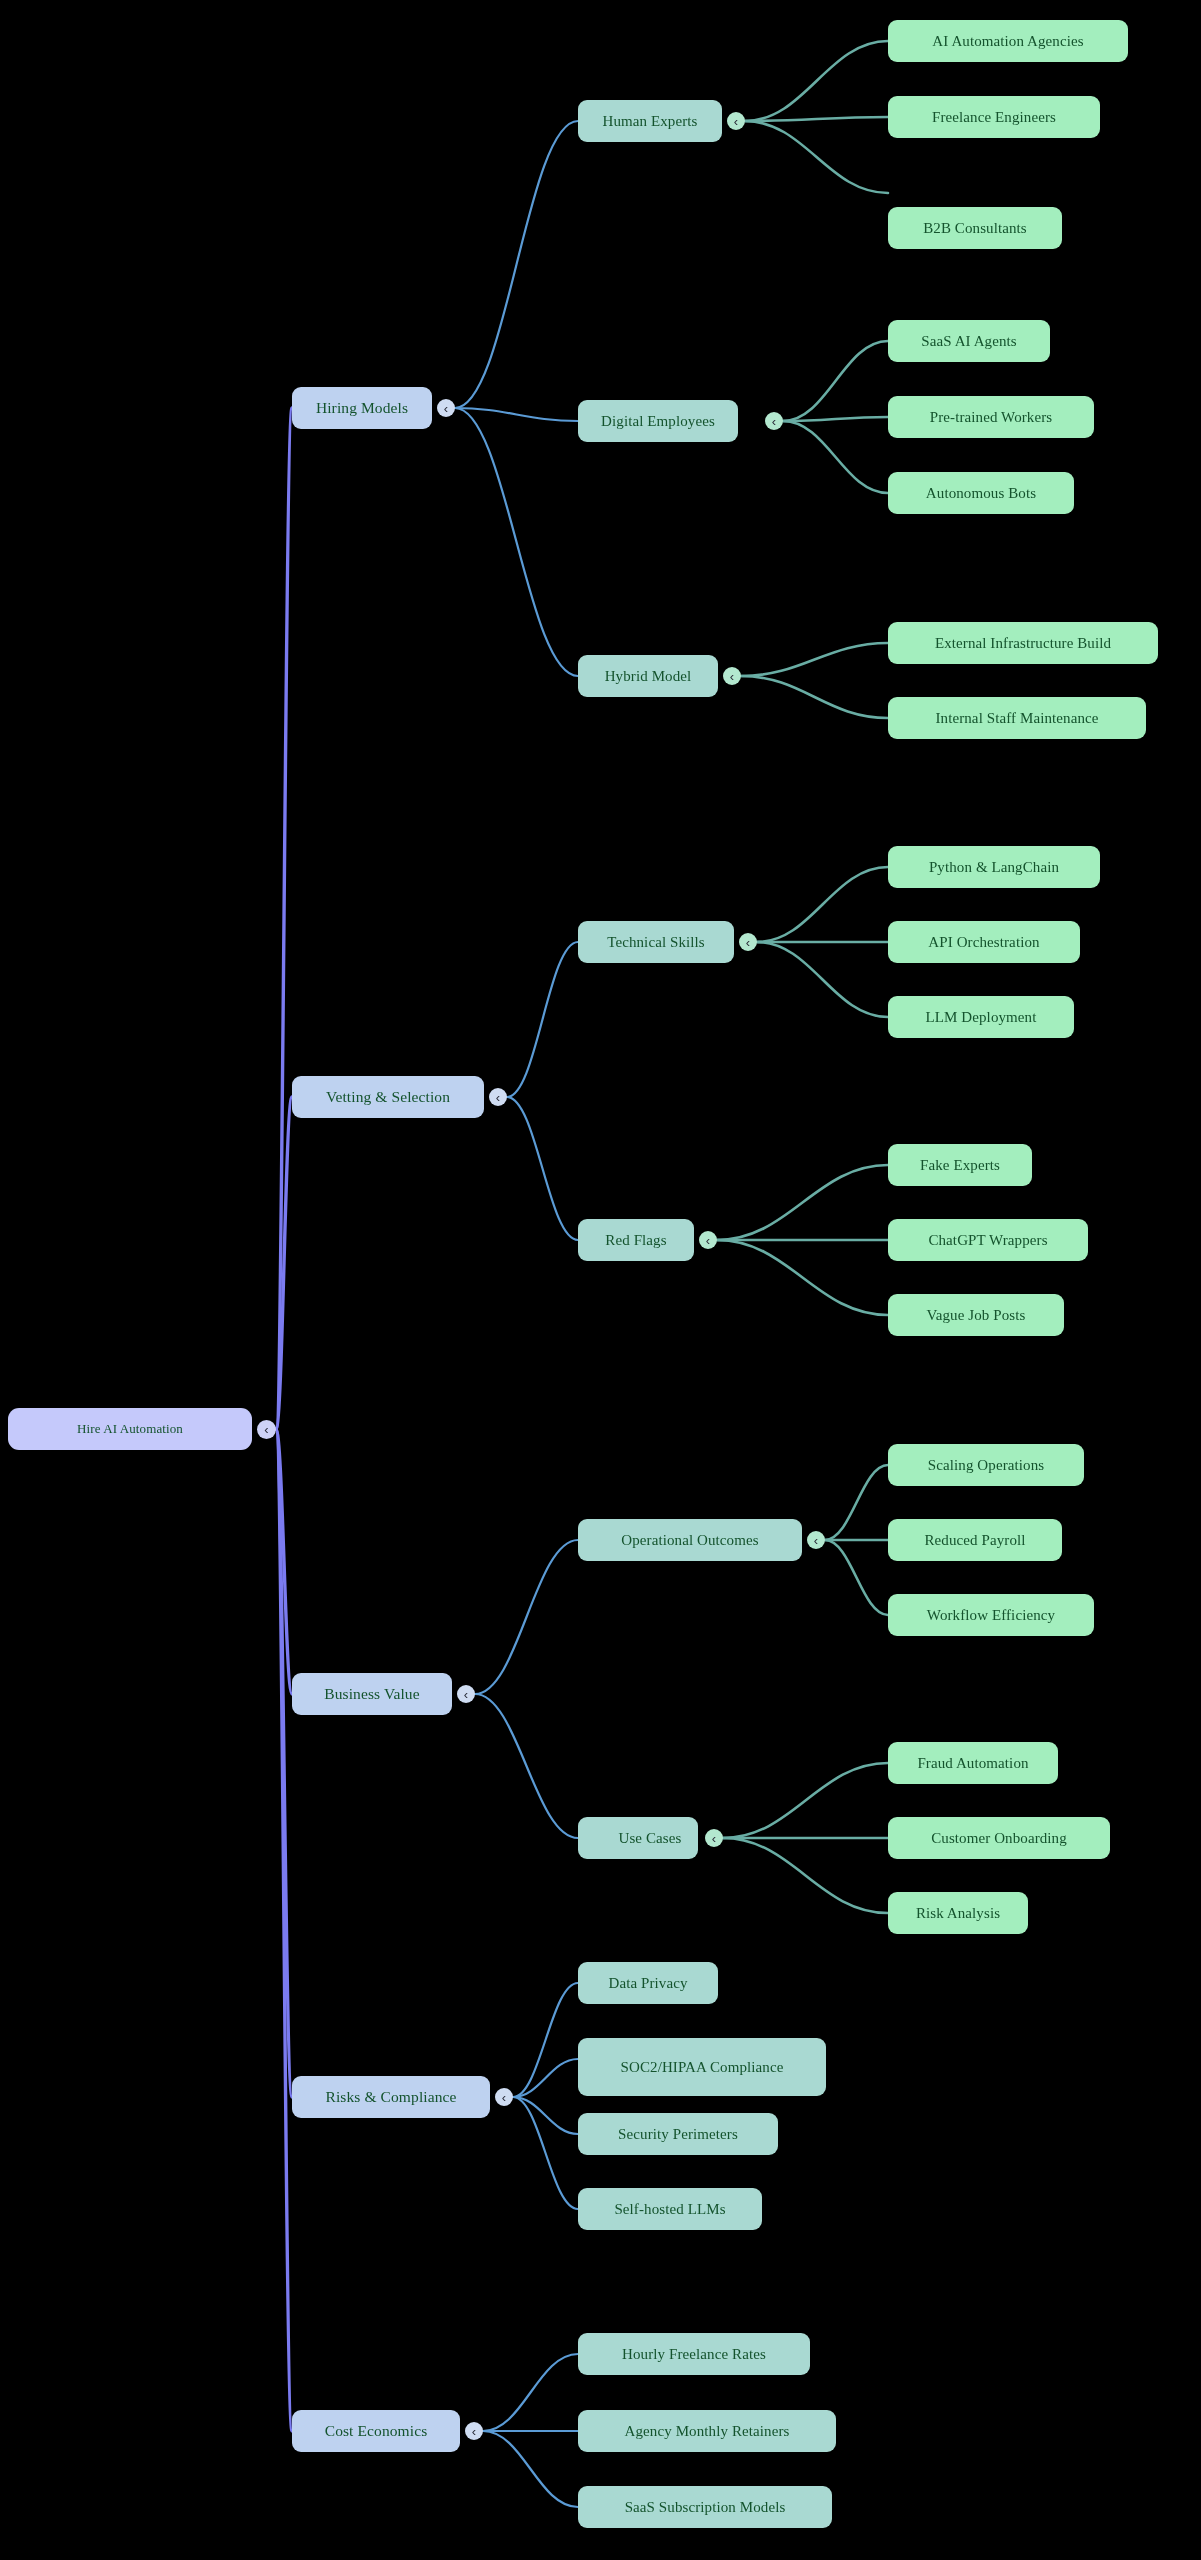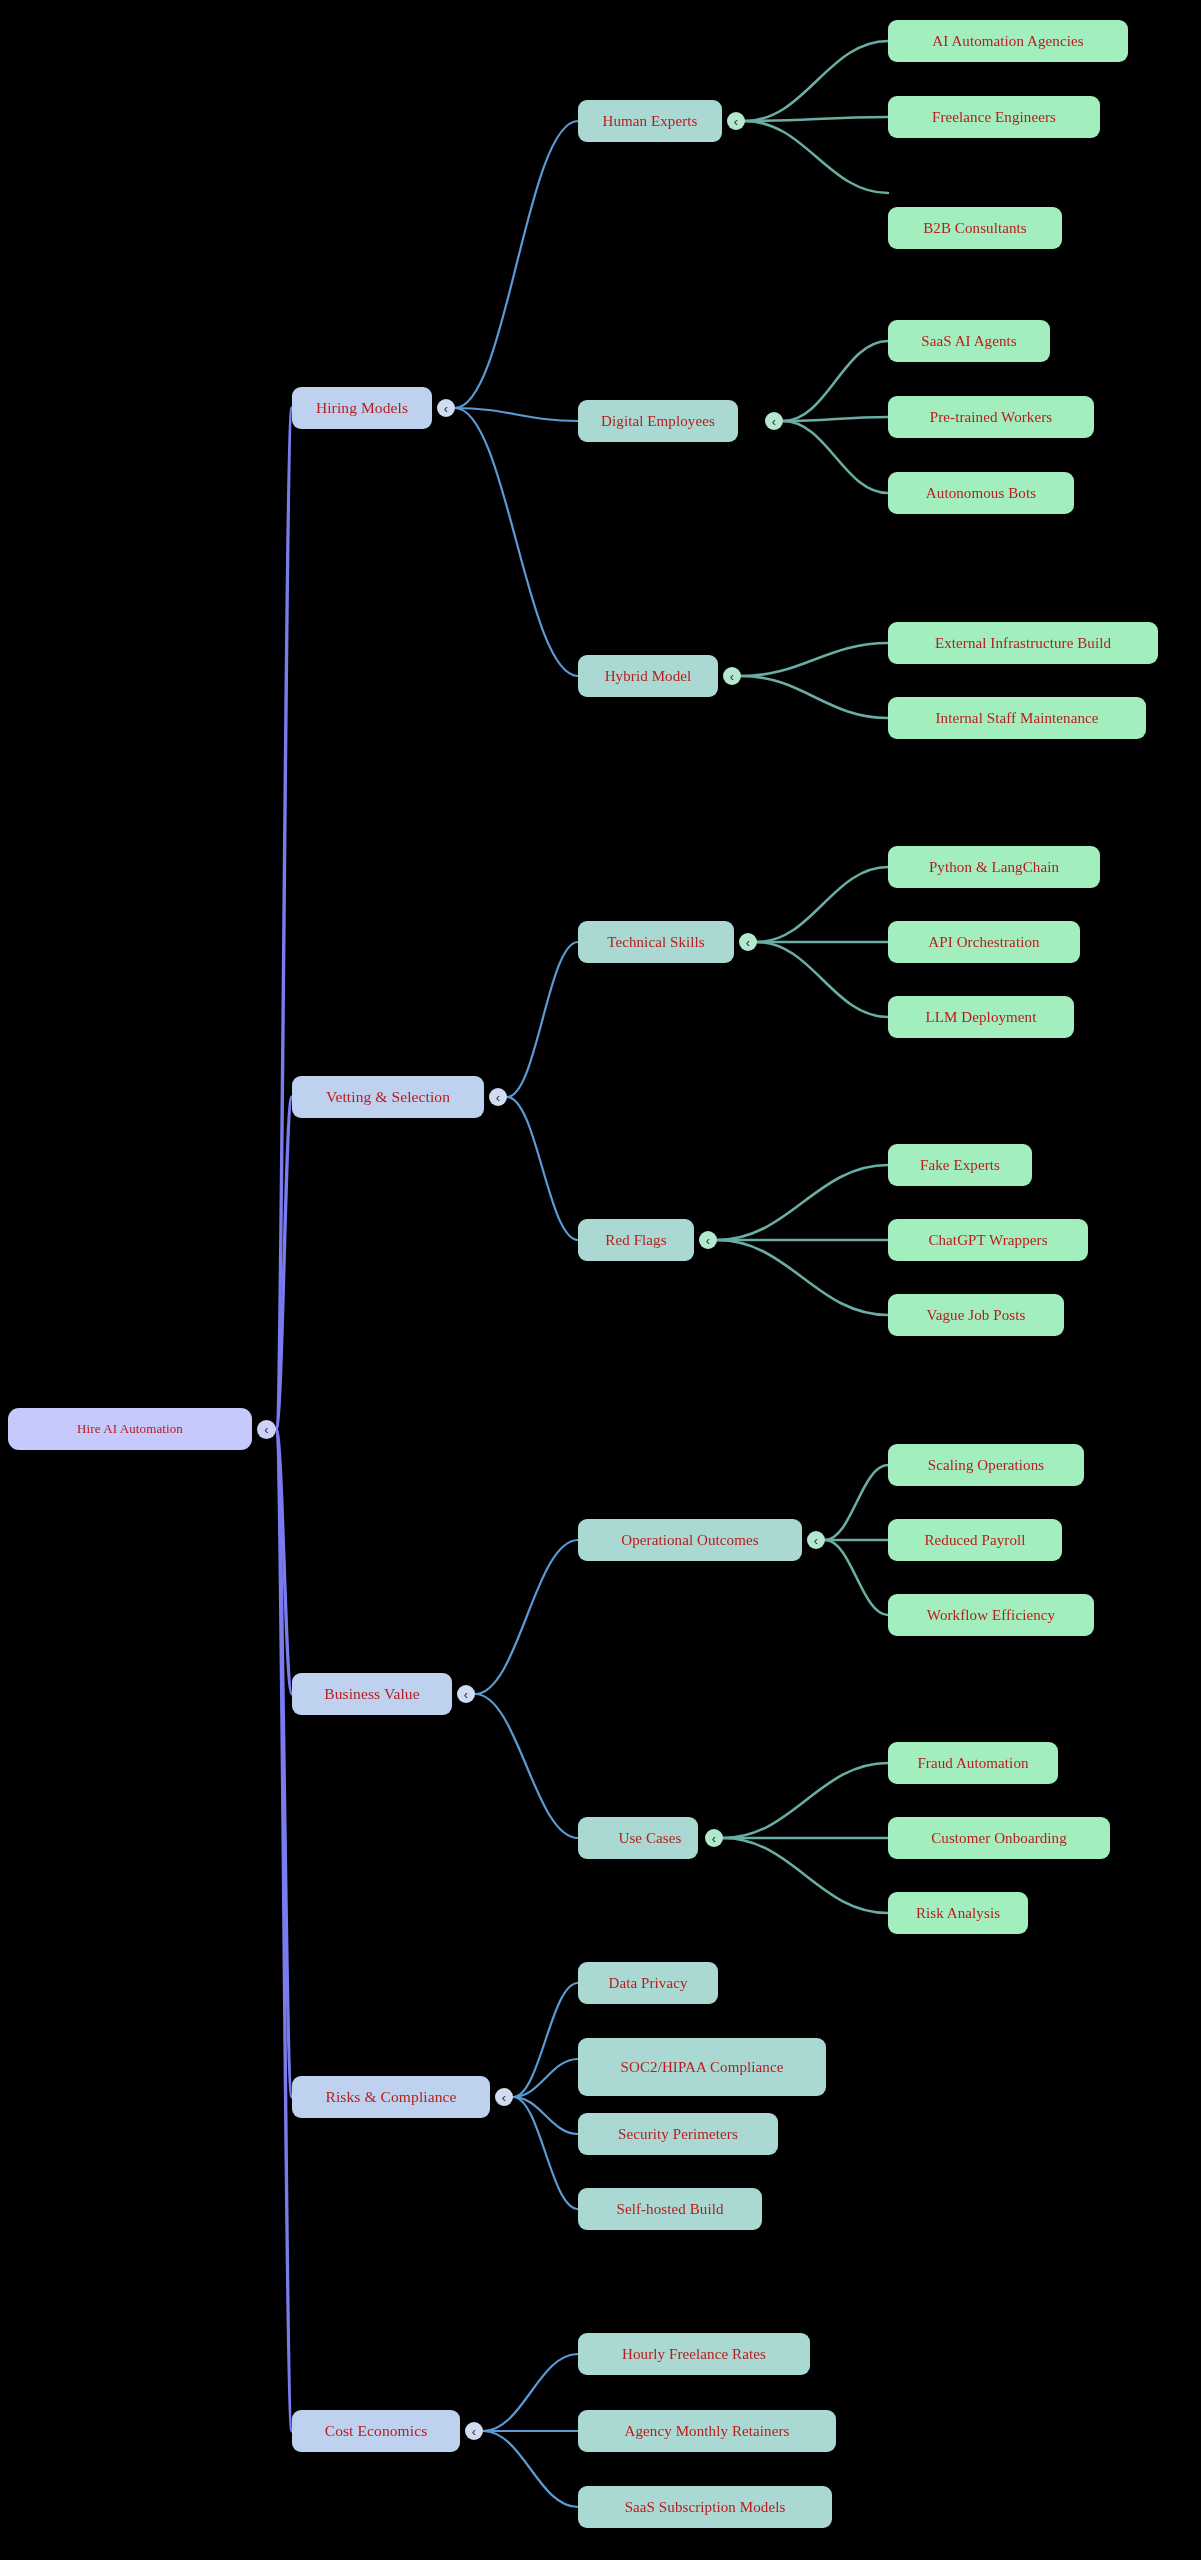--- a/index.html
+++ b/index.html
@@ -1,21 +1,21 @@
 <!DOCTYPE html>
 <html><head>
 <meta charset="utf-8">
 <style>
   html,body{margin:0;padding:0;background:#000;}
   body{width:1201px;height:2560px;overflow:hidden;
        font-family:"Liberation Serif","DejaVu Serif",serif;}
   #stage{position:relative;width:1201px;height:2560px;background:#000;}
   svg.edges{position:absolute;left:0;top:0;width:1201px;height:2560px;pointer-events:none;}
   .node{position:absolute;display:flex;align-items:center;justify-content:center;
-        box-sizing:border-box;border-radius:9px;color:#b91c1c;white-space:nowrap;
+        box-sizing:border-box;border-radius:9px;color:#14532d;white-space:nowrap;
         letter-spacing:.1px;}
   .node.root{background:#c5c9fb;font-size:13px;border-radius:11px;}
   .node.lvl1{background:#bed2f0;font-size:15.5px;}
   .node.lvl2{background:#a9d9d2;font-size:15px;}
   .node.lvl3{background:#a3eebe;font-size:15px;}
   .collapse{position:absolute;border-radius:50%;display:flex;align-items:center;
             justify-content:center;font-size:13px;color:#2b2d3a;
             font-family:"Liberation Sans",sans-serif;line-height:1;}
   .collapse.c-root{background:#ced2f6;}
   .collapse.c-lvl1{background:#cfdcf2;}
@@ -178,21 +178,21 @@
       <div class="node lvl2" style="left: 578px; top: 1962px; width: 140px; height: 42px;">
         <span>Data Privacy</span>
       </div>
       <div class="node lvl2" style="left: 578px; top: 2038px; width: 248px; height: 58px;">
         <span>SOC2/HIPAA Compliance</span>
       </div>
       <div class="node lvl2" style="left: 578px; top: 2113px; width: 200px; height: 42px;">
         <span>Security Perimeters</span>
       </div>
       <div class="node lvl2" style="left: 578px; top: 2188px; width: 184px; height: 42px;">
-        <span>Self-hosted Build</span>
+        <span>Self-hosted LLMs</span>
       </div>
       <div class="node lvl1" style="left: 292px; top: 2410px; width: 168px; height: 42px;">
         <span>Cost Economics</span>
       </div>
       <div class="collapse c-lvl1" style="width: 18px; height: 18px; left: 465px; top: 2422px;">‹</div>
       <div class="node lvl2" style="left: 578px; top: 2333px; width: 232px; height: 42px;">
         <span>Hourly Freelance Rates</span>
       </div>
       <div class="node lvl2" style="left: 578px; top: 2410px; width: 258px; height: 42px;">
         <span>Agency Monthly Retainers</span>

